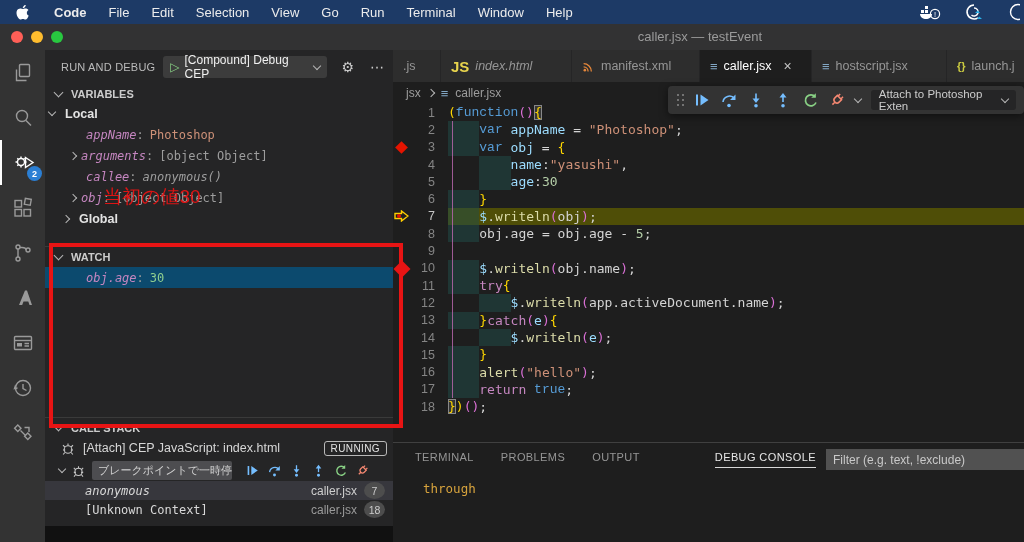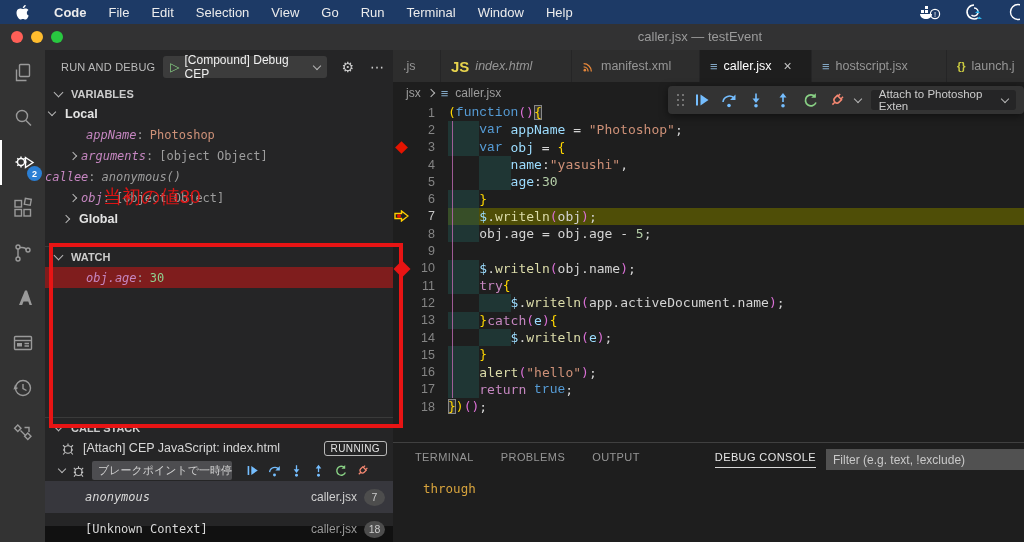--- a/index.html
+++ b/index.html
@@ -46,36 +46,36 @@
   .chev{width:6px;height:6px;border-right:1.3px solid #b6b6b6;border-bottom:1.3px solid #b6b6b6;
         display:inline-block;flex:none;}
   .chev.down{transform:rotate(45deg);margin-top:-3px;}
   .chev.right{transform:rotate(-45deg);}
   .chev.small{width:5px;height:5px;}
 
   .section{position:absolute;left:0;right:0;}
   .sec-head{height:19px;display:flex;align-items:center;gap:9px;padding-left:10px;
             font-size:11px;font-weight:bold;color:#cccccc;border-top:1px solid #3a3a3a;}
   .row{height:21px;display:flex;align-items:center;font-size:12px;}
-  .row.selected{background:#7f1d1d;}
+  .row.selected{background:#0c4a6e;}
   .scope-label{font-weight:bold;color:#e3e3e3;font-size:12.5px;}
   .var-name{color:#c586c0;font-style:italic;}
   .var-colon{color:#9d9d9d;margin-right:6px;}
   .val-orange{color:#ce9178;} .val-gray{color:#9d9d9d;}
   .val-gray-italic{color:#9d9d9d;font-style:italic;} .val-green{color:#8fce8f;}
 
   
   .cs-session{height:22px;display:flex;align-items:center;padding-left:15px;gap:7px;font-size:12.5px;color:#d7d7d7;}
   .badge-running{margin-left:auto;margin-right:6px;border:1px solid #b9b9b9;border-radius:3px;
                  padding:1px 6px;font-size:10px;color:#e3e3e3;letter-spacing:.4px;}
   .cs-pause{height:22px;display:flex;align-items:center;padding-left:14px;gap:6px;}
   .pause-box{background:#4d4d50;border-radius:2px;padding:2px 6px;font-size:11px;color:#d2d2d2;
              white-space:nowrap;max-width:128px;overflow:hidden;}
   .mini-icons{display:flex;align-items:center;gap:9px;margin-left:8px;}
-  .frame{height:32px;display:flex;align-items:center;padding:0 8px 0 40px;font-size:12px;justify-content:flex-end;}
+  .frame{height:19px;display:flex;align-items:center;padding:0 8px 0 40px;font-size:12px;justify-content:flex-end;}
   .frame.selected{background:#37373d;}
   .frame-name{color:#d8d8d8;}
   .frame-name.it{font-style:italic;}
   .frame-right{margin-left:auto;display:flex;align-items:center;gap:7px;}
   .frame-file{color:#9a9a9a;font-size:12px;}
   .frame.selected .frame-file{color:#cfcfcf;}
   .line-badge{min-width:17px;height:17px;border-radius:50%;background:#4d4d4d;color:#cccccc;
               font-size:10.5px;display:flex;align-items:center;justify-content:center;padding:0 2px;}
 
   
@@ -294,21 +294,21 @@
           <span class="var-colon">:</span>
           <span class="val-orange">Photoshop</span>
         </div>
         <div class="row mono" style="padding-left: 25px;">
           <span class="chev right small"></span>
           <span style="width:5px"></span>
           <span class="var-name">arguments</span>
           <span class="var-colon">:</span>
           <span class="val-gray">[object Object]</span>
         </div>
-        <div class="row mono" style="">
+        <div class="row mono" style="padding-left: 41px;">
           <span class="var-name">callee</span>
           <span class="var-colon">:</span>
           <span class="val-gray-italic">anonymous()</span>
         </div>
         <div class="row mono" style="padding-left: 25px;">
           <span class="chev right small"></span>
           <span style="width:5px"></span>
           <span class="var-name">obj</span>
           <span class="var-colon">:</span>
           <span class="val-gray">[object Object]</span>

